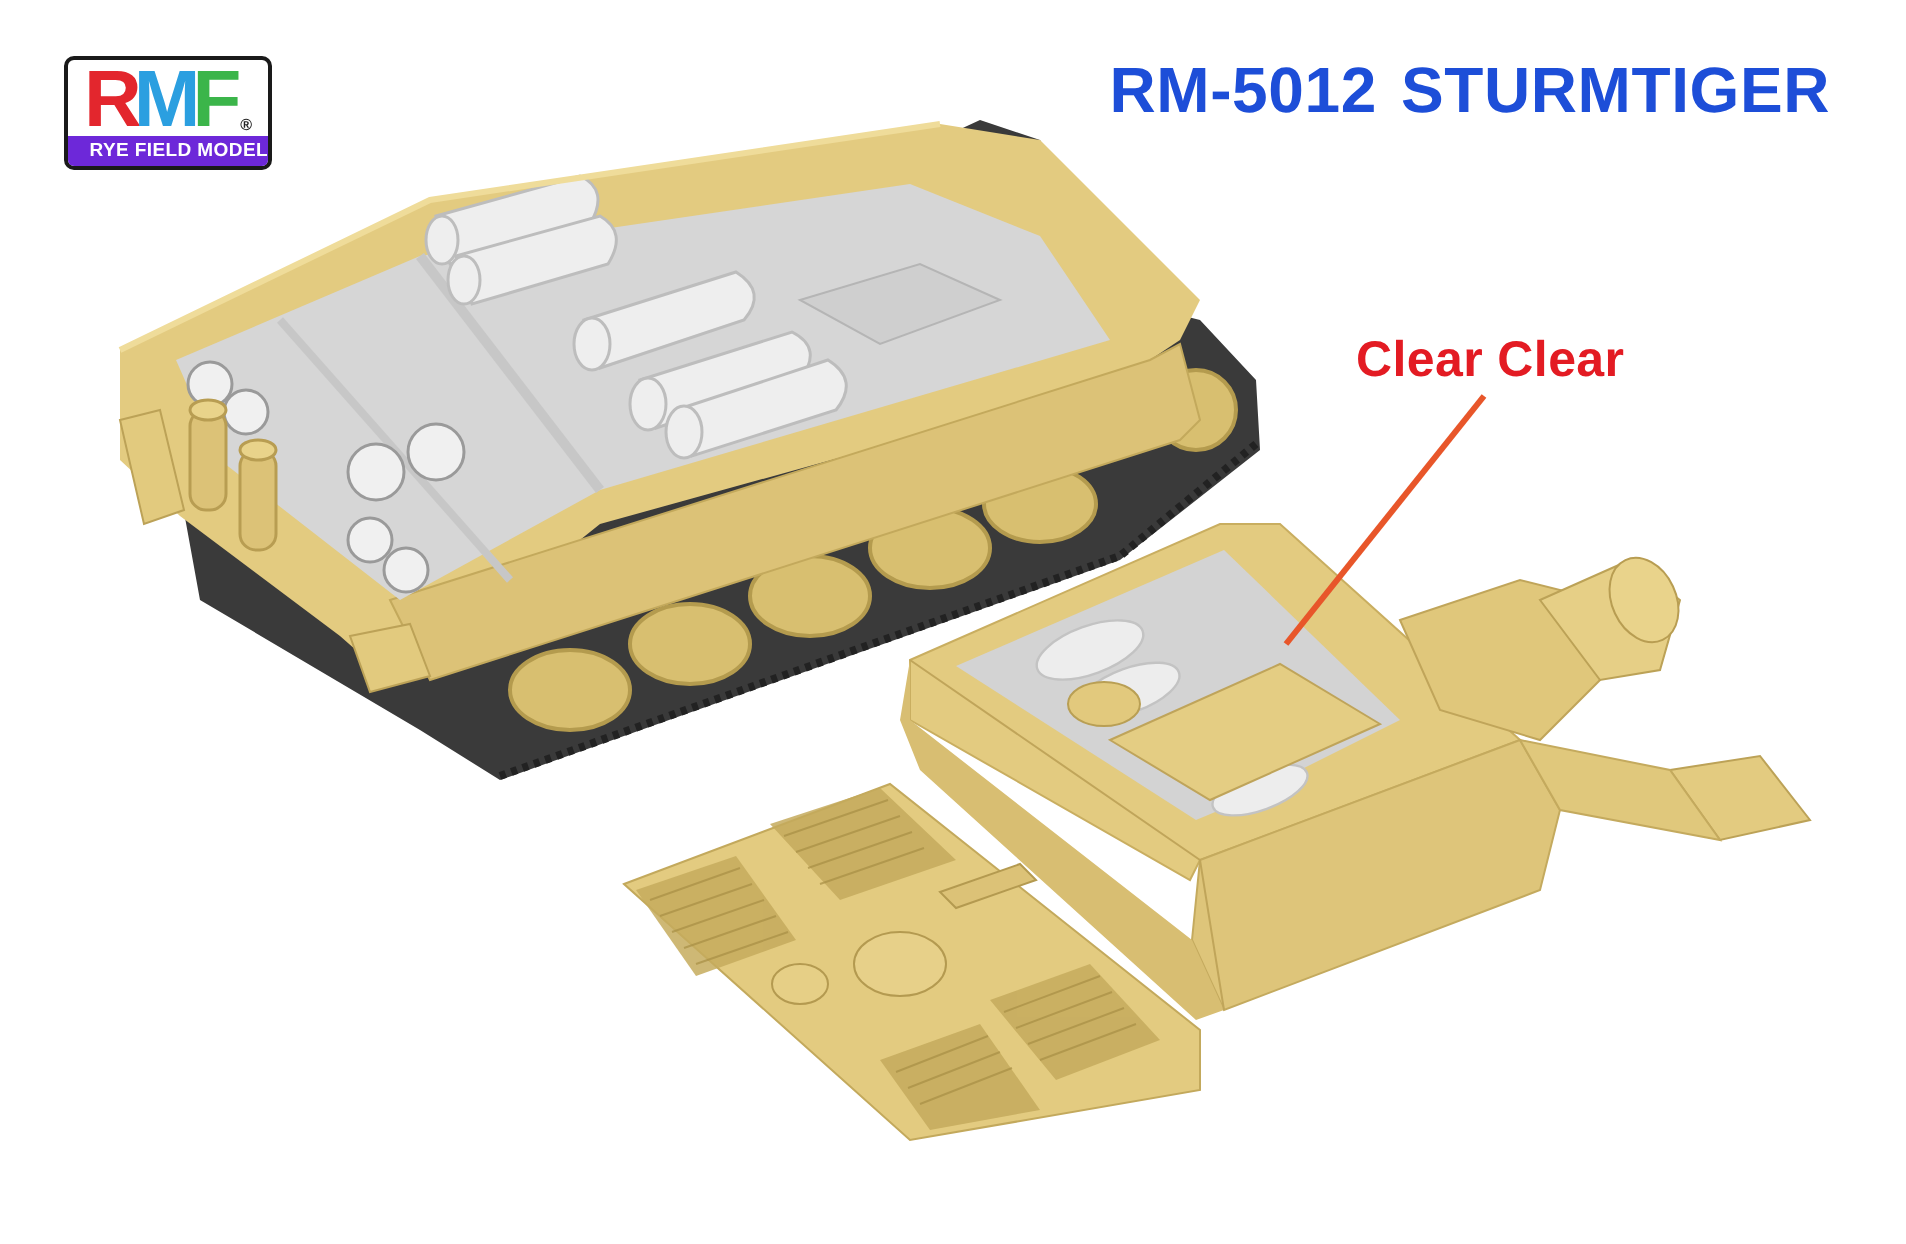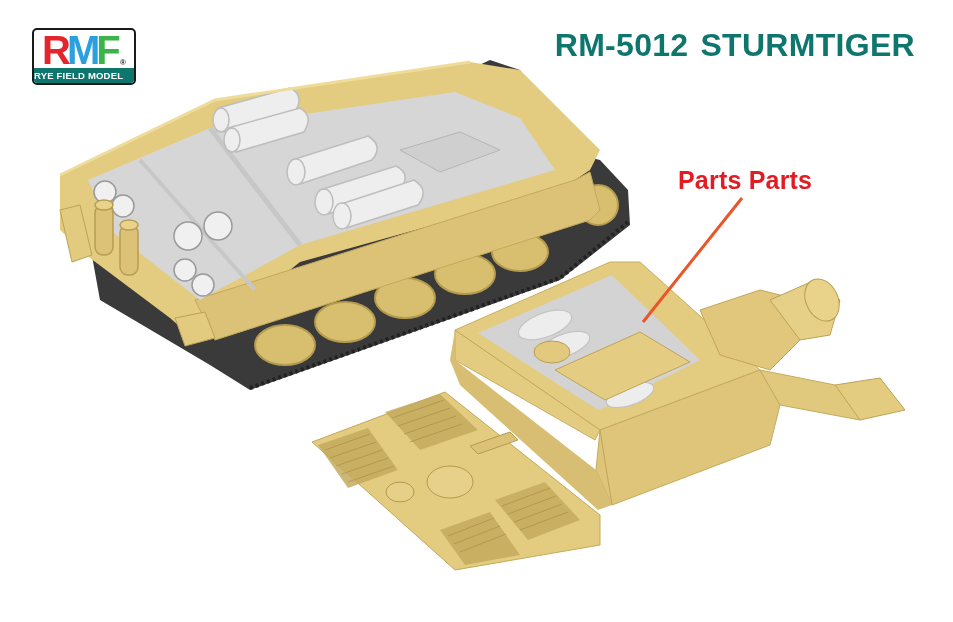--- a/index.html
+++ b/index.html
@@ -3,22 +3,22 @@
 <meta charset="utf-8">
 <style>
   html,body{margin:0;padding:0;background:#ffffff;}
   body{width:953px;height:622px;position:relative;overflow:hidden;font-family:"Liberation Sans","DejaVu Sans",sans-serif;}
   .logo{position:absolute;left:32px;top:28px;width:104px;height:57px;border:2px solid #1a1a1a;border-radius:5px;background:#fff;box-sizing:border-box;overflow:hidden;}
   .logo-letters{position:absolute;left:8px;top:2px;height:38px;display:flex;align-items:flex-end;font-weight:900;font-size:40px;letter-spacing:-4px;line-height:1;}
   .logo-r{color:#e3262d;}
   .logo-m{color:#2b9fe0;}
   .logo-f{color:#3bb54a;}
   .logo-reg{position:absolute;right:8px;top:28px;font-size:8px;color:#222;font-weight:bold;}
-  .logo-bar{position:absolute;left:0;right:0;bottom:0;height:15px;background:#0f766e;color:#fff;font-size:9.5px;font-weight:bold;text-align:left;line-height:15px;letter-spacing:0.2px;}
-  .title{position:absolute;right:38px;top:28px;text-align:right;color:#0f766e;font-weight:900;}
+  .logo-bar{position:absolute;left:0;right:0;bottom:0;height:15px;background:#6d28d9;color:#fff;font-size:9.5px;font-weight:bold;text-align:right;line-height:15px;letter-spacing:0.2px;}
+  .title{position:absolute;right:38px;top:28px;text-align:right;color:#1d4ed8;font-weight:900;}
   .title-main{font-size:32px;line-height:34px;letter-spacing:0.3px;}
   .title-main .sp{display:inline-block;width:12px;}
   .title-sub{font-size:24px;line-height:28px;margin-top:0;}
   .callout{position:absolute;left:678px;top:166px;color:#e31b23;font-weight:900;font-size:25px;letter-spacing:0.2px;}
   svg.art{position:absolute;left:0;top:0;}
 </style>
 </head>
 <body>
 
 <svg class="art" width="953" height="622" viewBox="0 0 953 622">
@@ -146,13 +146,13 @@
   <span class="logo-reg">®</span>
   <div class="logo-bar">RYE FIELD MODEL</div>
 </div>
 
 <div class="title">
   <div class="title-main">
     <span>RM-5012</span><span class="sp"></span><span>STURMTIGER</span>
   </div>
 </div>
 
-<div class="callout">Parts Parts</div>
+<div class="callout">Clear Clear</div>
 
 </body></html>

